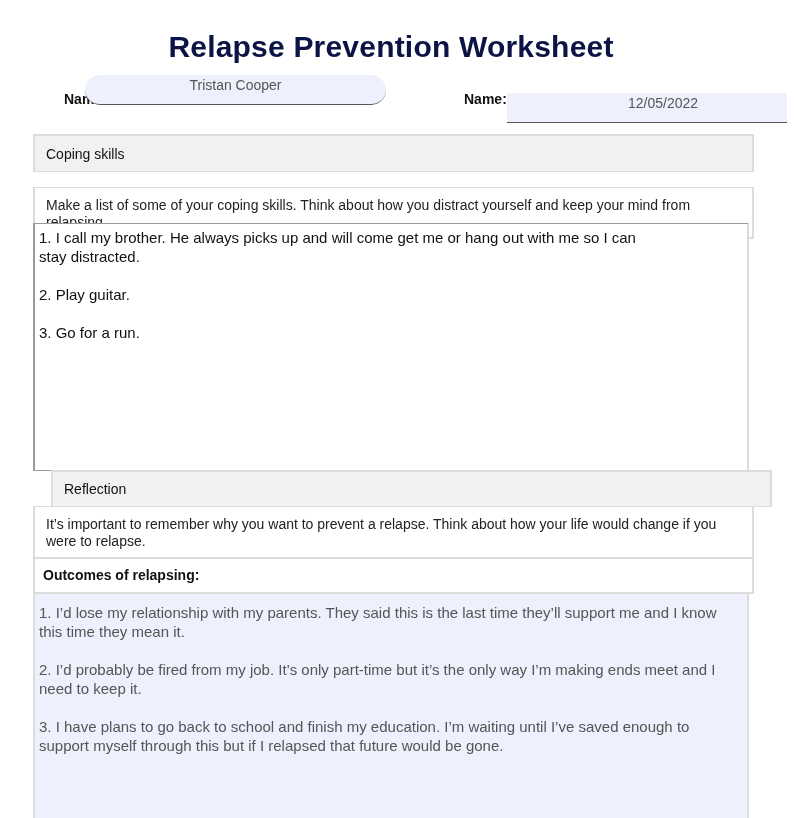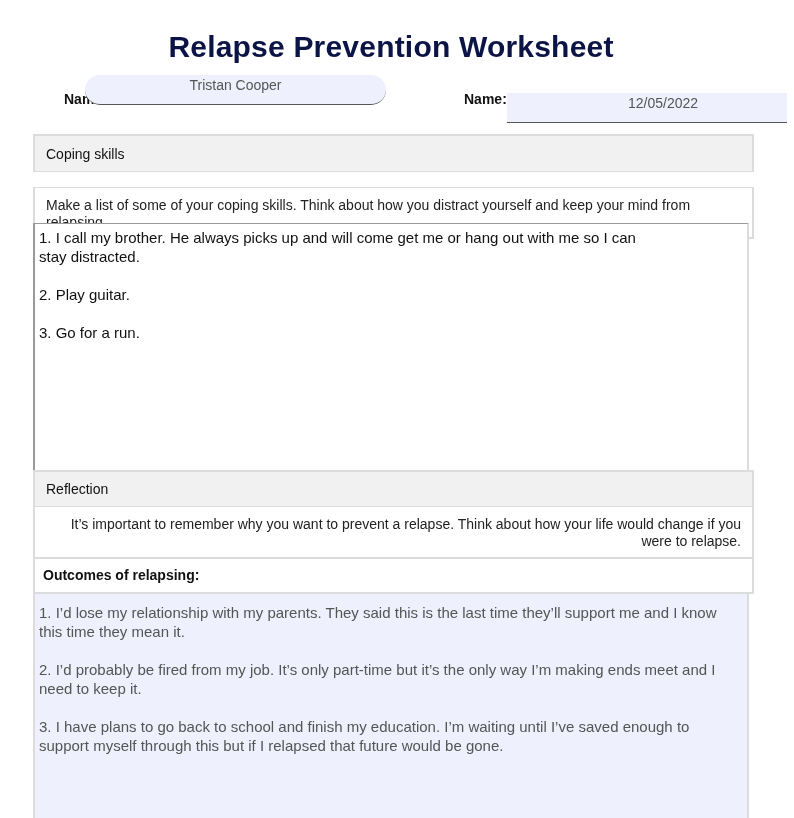--- a/index.html
+++ b/index.html
@@ -56,20 +56,20 @@
 
 <div class="hdr" style="top:134px; height:38px; line-height:36px;">Coping skills</div>
 <div class="desc" style="top:179px; height:52px;margin-top:8px;">Make a list of some of your coping skills. Think about how you distract yourself and keep your mind from relapsing.</div>
 <textarea class="ta ta-focused" style="top: 223px; height: 248px;">1. I call my brother. He always picks up and will come get me or hang out with me so I can
 stay distracted.
 
 2. Play guitar. 
 
 3. Go for a run.</textarea>
 
-<div class="hdr" style="top:470px; height:37px; line-height:35px;">Reflection</div>
-<div class="desc" style="top:506px; height:53px;text-align:right;">It’s important to remember why you want to prevent a relapse. Think about how your life would change if you were to relapse.</div>
+<div class="hdr" style="top:470px; height:37px; line-height:35px;margin-left:18px;">Reflection</div>
+<div class="desc" style="top:506px; height:53px;">It’s important to remember why you want to prevent a relapse. Think about how your life would change if you were to relapse.</div>
 <div class="subhdr" style="top:559px; height:35px; line-height:33px;padding-left:8px;">Outcomes of relapsing:</div>
 <textarea class="ta ta-filled" style="top: 594px; height: 230px; padding-top: 9px;">1. I’d lose my relationship with my parents. They said this is the last time they’ll support me and I know this time they mean it.
 
 2. I’d probably be fired from my job. It’s only part-time but it’s the only way I’m making ends meet and I need to keep it.
 
 3. I have plans to go back to school and finish my education. I’m waiting until I’ve saved enough to support myself through this but if I relapsed that future would be gone.</textarea>
 
 </body></html>

